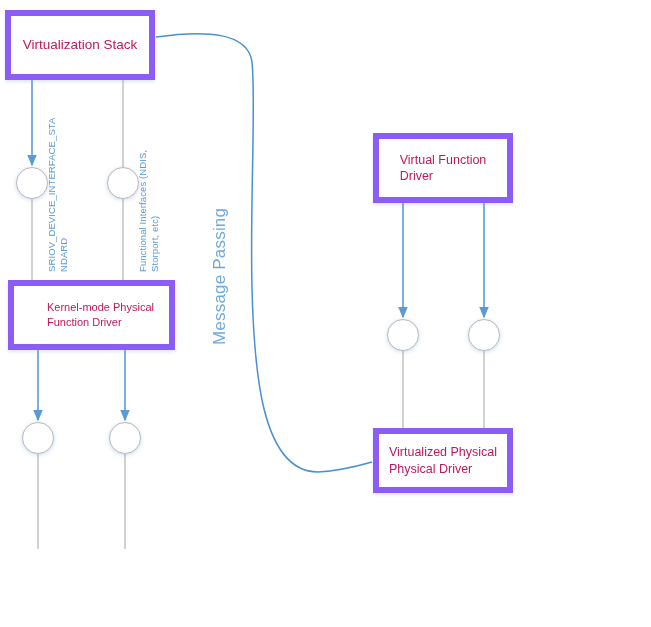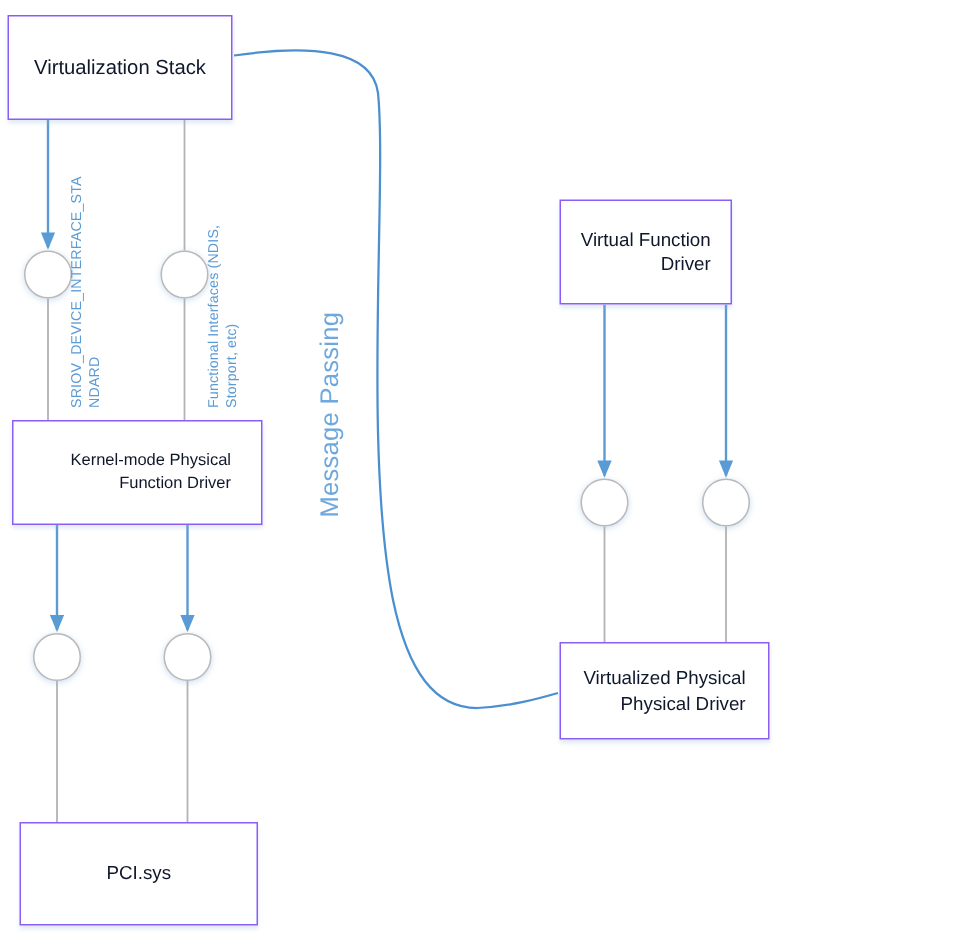--- a/index.html
+++ b/index.html
@@ -22,27 +22,27 @@
     position: absolute;
     left: 0;
     top: 0;
     width: 651px;
     height: 627px;
   }
   .node {
     position: absolute;
     box-sizing: border-box;
     background: #ffffff;
-    border: 1px solid #8b5cf6;
+    border: 6px solid #8b5cf6;
     box-shadow: 0 2px 3px rgba(140,175,215,0.28);
     display: flex;
     align-items: center;
     justify-content: center;
-    text-align: right;
-    color: #0f172a;
+    text-align: left;
+    color: #be185d;
     line-height: 1.32;
     z-index: 3;
   }
   .node-label {
     display: block;
     padding: 0 8px;
     white-space: pre-line;
   }
   .port {
     position: absolute;
@@ -110,25 +110,22 @@
 
   <div class="node" style="left:5px; top:10px; width:150px; height:70px; font-size:13.5px;">
     <span class="node-label">Virtualization Stack</span>
   </div>
 
   <div class="node" style="left:8px; top:280px; width:167px; height:70px; font-size:11px;padding-left:18px;">
     <span class="node-label">Kernel-mode Physical
 Function Driver</span>
   </div>
 
-  <div class="node" style="left:13px; top:548px; width:159px; height:69px; font-size:12.5px;">
-    <span class="node-label">PCI.sys</span>
-  </div>
 
-  <div class="node" style="left:373px; top:133px; width:115px; height:70px; font-size:12.5px;">
+  <div class="node" style="left:373px; top:133px; width:140px; height:70px; font-size:12.5px;">
     <span class="node-label">Virtual Function
 Driver</span>
   </div>
 
   <div class="node" style="left:373px; top:428px; width:140px; height:65px; font-size:12.5px;">
     <span class="node-label">Virtualized Physical
 Physical Driver</span>
   </div>
 
   <div class="port" style="left:16px; top:167px; width:32px; height:32px;"></div>

